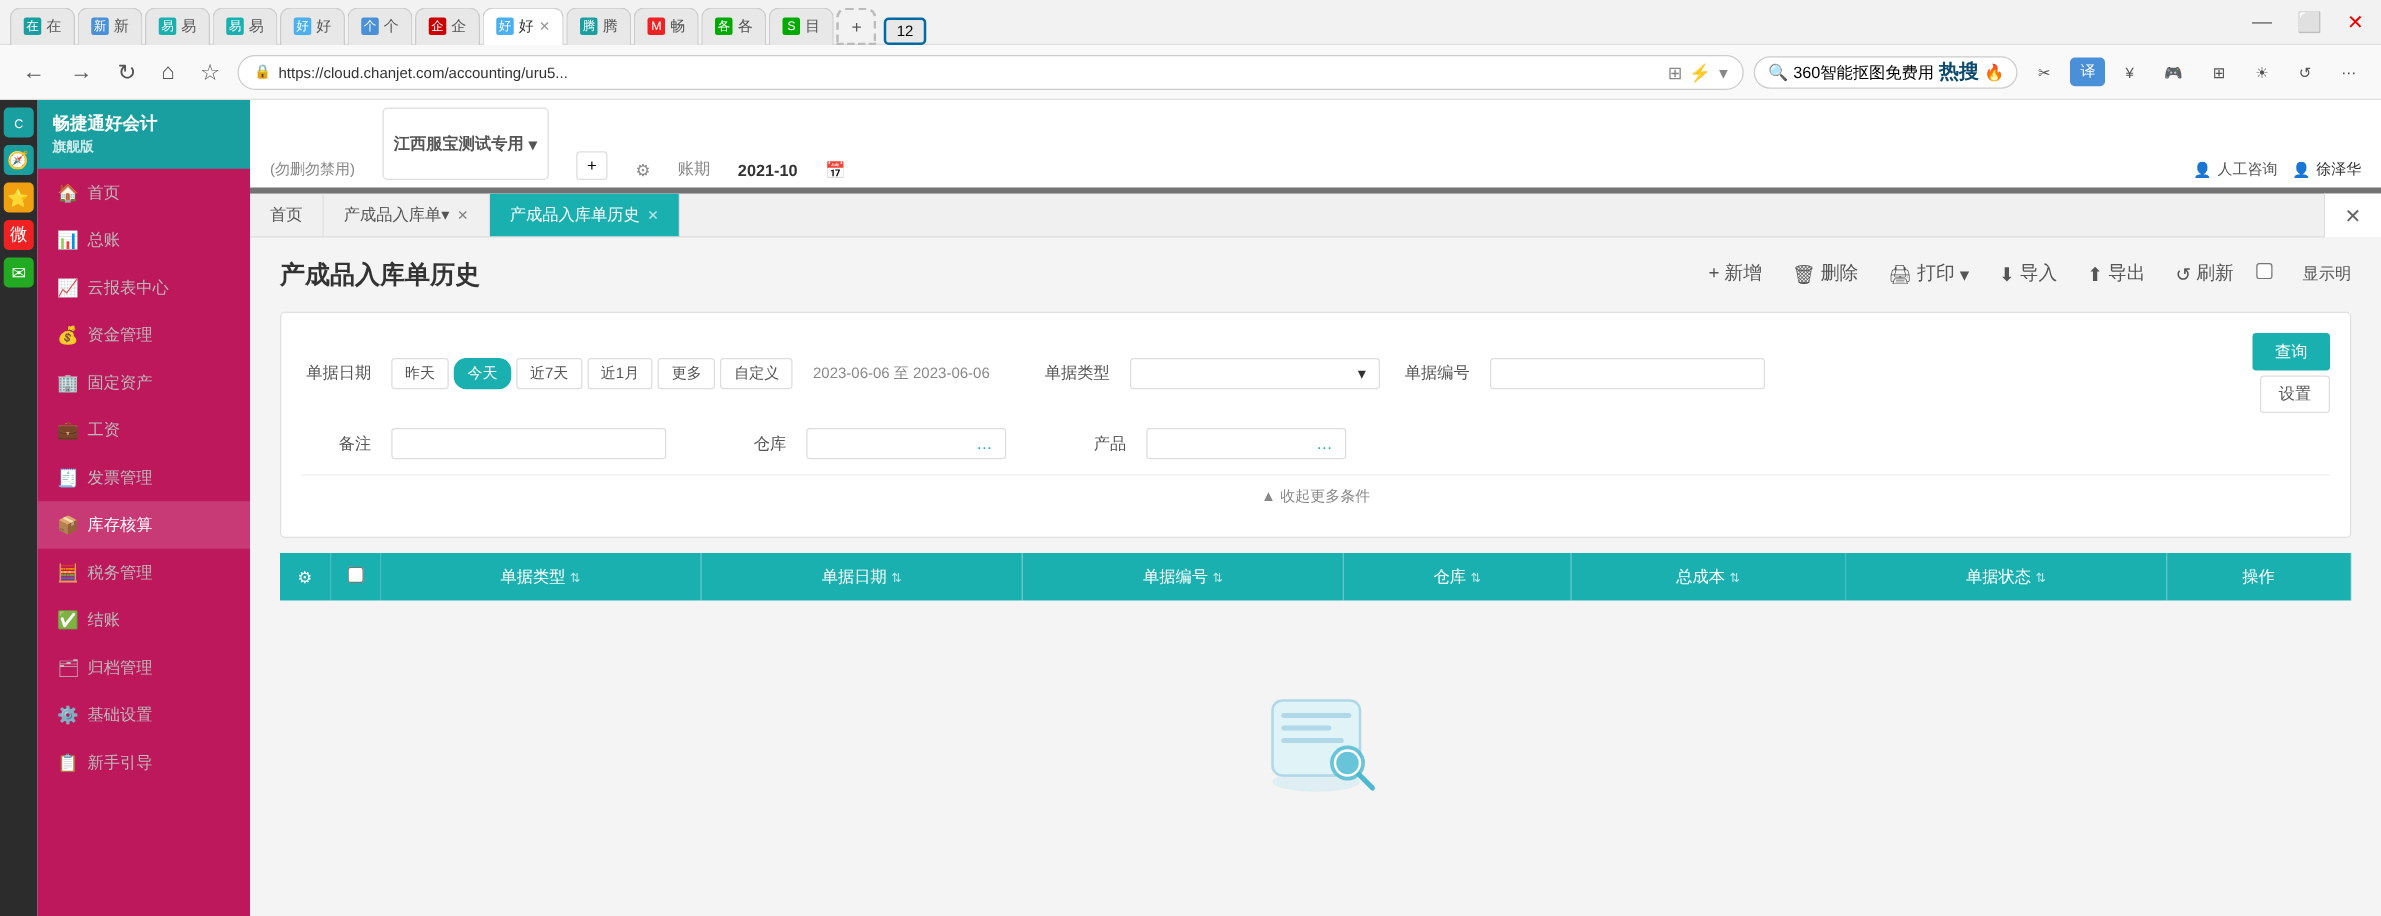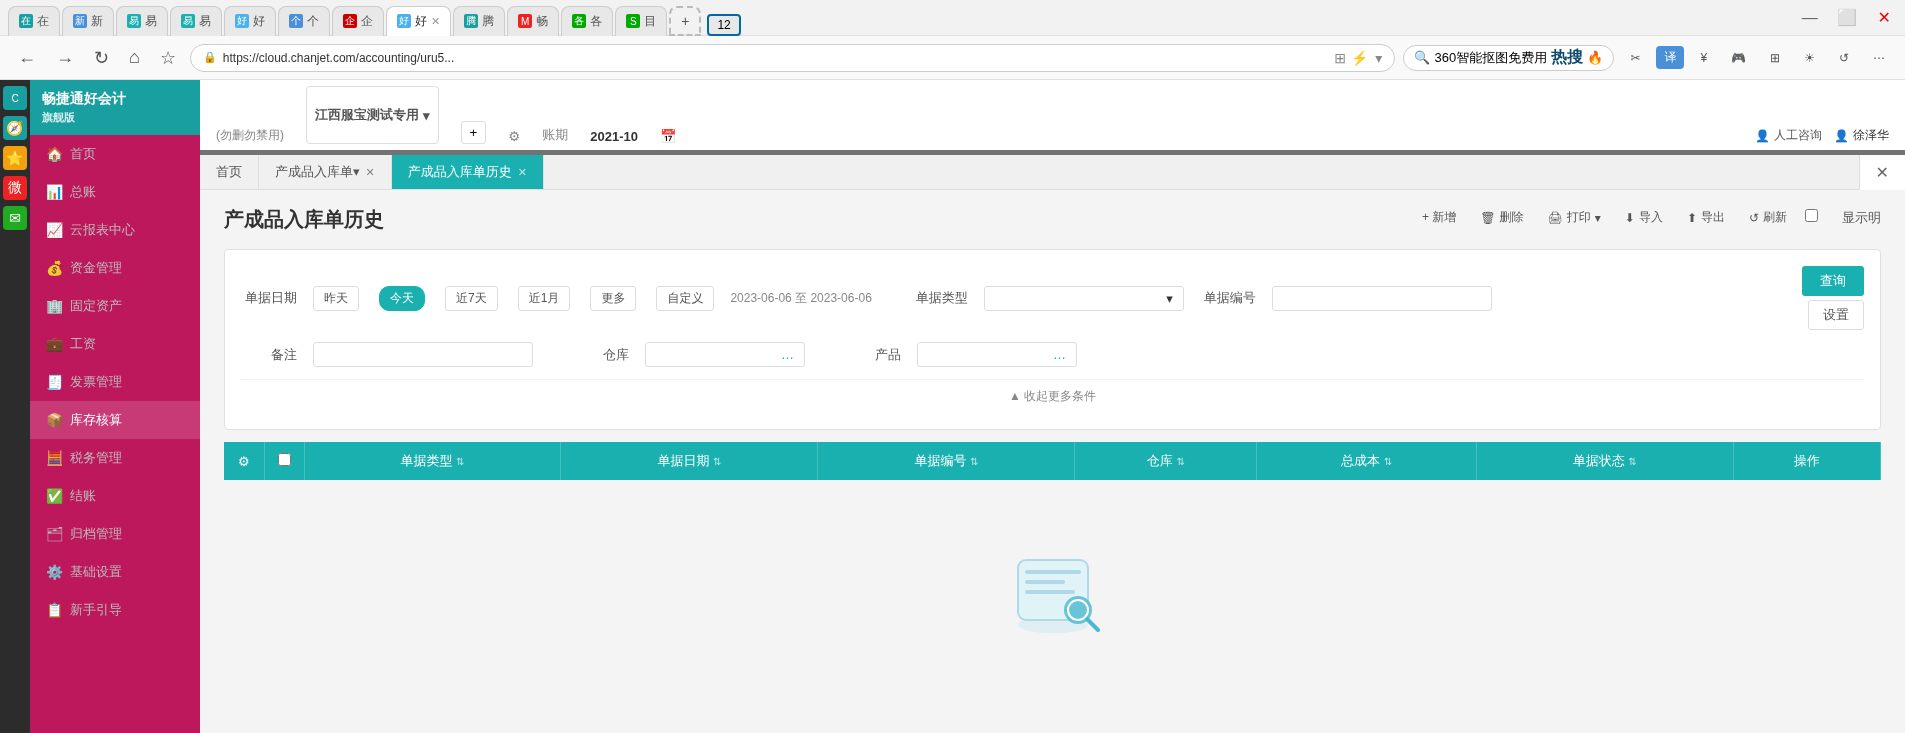--- a/index.html
+++ b/index.html
@@ -296,21 +296,21 @@
       top: 16px;
       right: 24px;
       display: flex;
       align-items: center;
       gap: 12px;
     }
     .action-btn {
       display: flex;
       align-items: center;
       gap: 4px;
-      font-size: 12px;
+      font-size: 15px;
       color: #555;
       cursor: pointer;
       padding: 3px 6px;
       border: none;
       background: none;
     }
     .display-toggle {
       display: flex;
       align-items: flex-start;
       gap: 20px;
@@ -333,21 +333,21 @@
       margin-bottom: 12px;
     }
     .filter-label {
       color: #555;
       font-size: 13px;
       min-width: 56px;
       text-align: right;
     }
     .date-filter-btns {
       display: flex;
-      gap: 20px;
+      gap: 4px;
     }
     .date-btn {
       padding: 3px 10px;
       border: 1px solid #ddd;
       border-radius: 3px;
       background: #fff;
       color: #555;
       font-size: 12px;
       cursor: pointer;
     }

